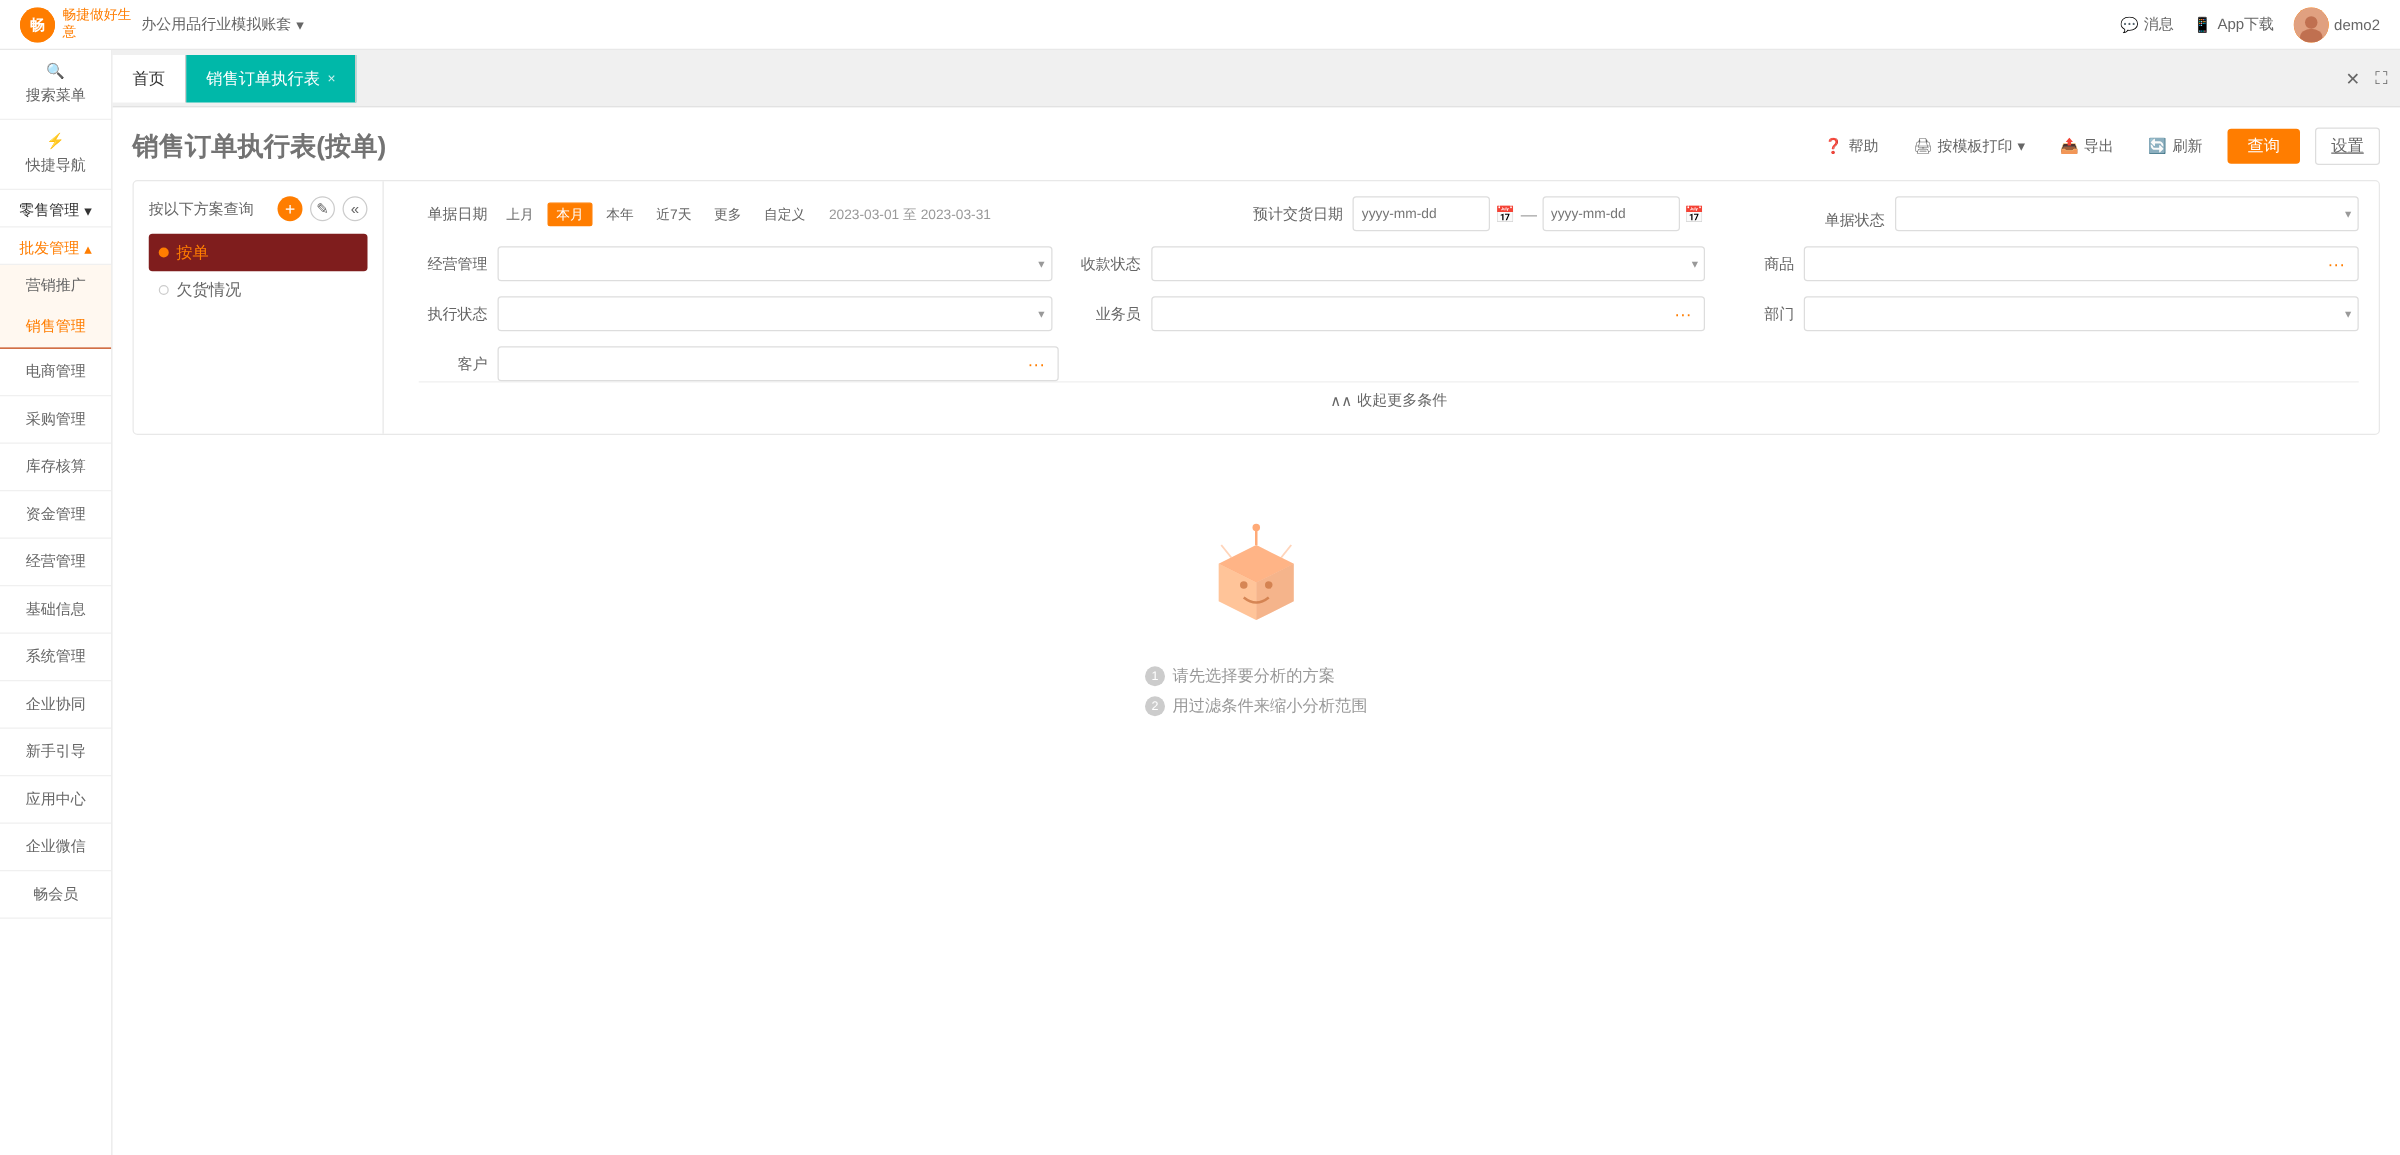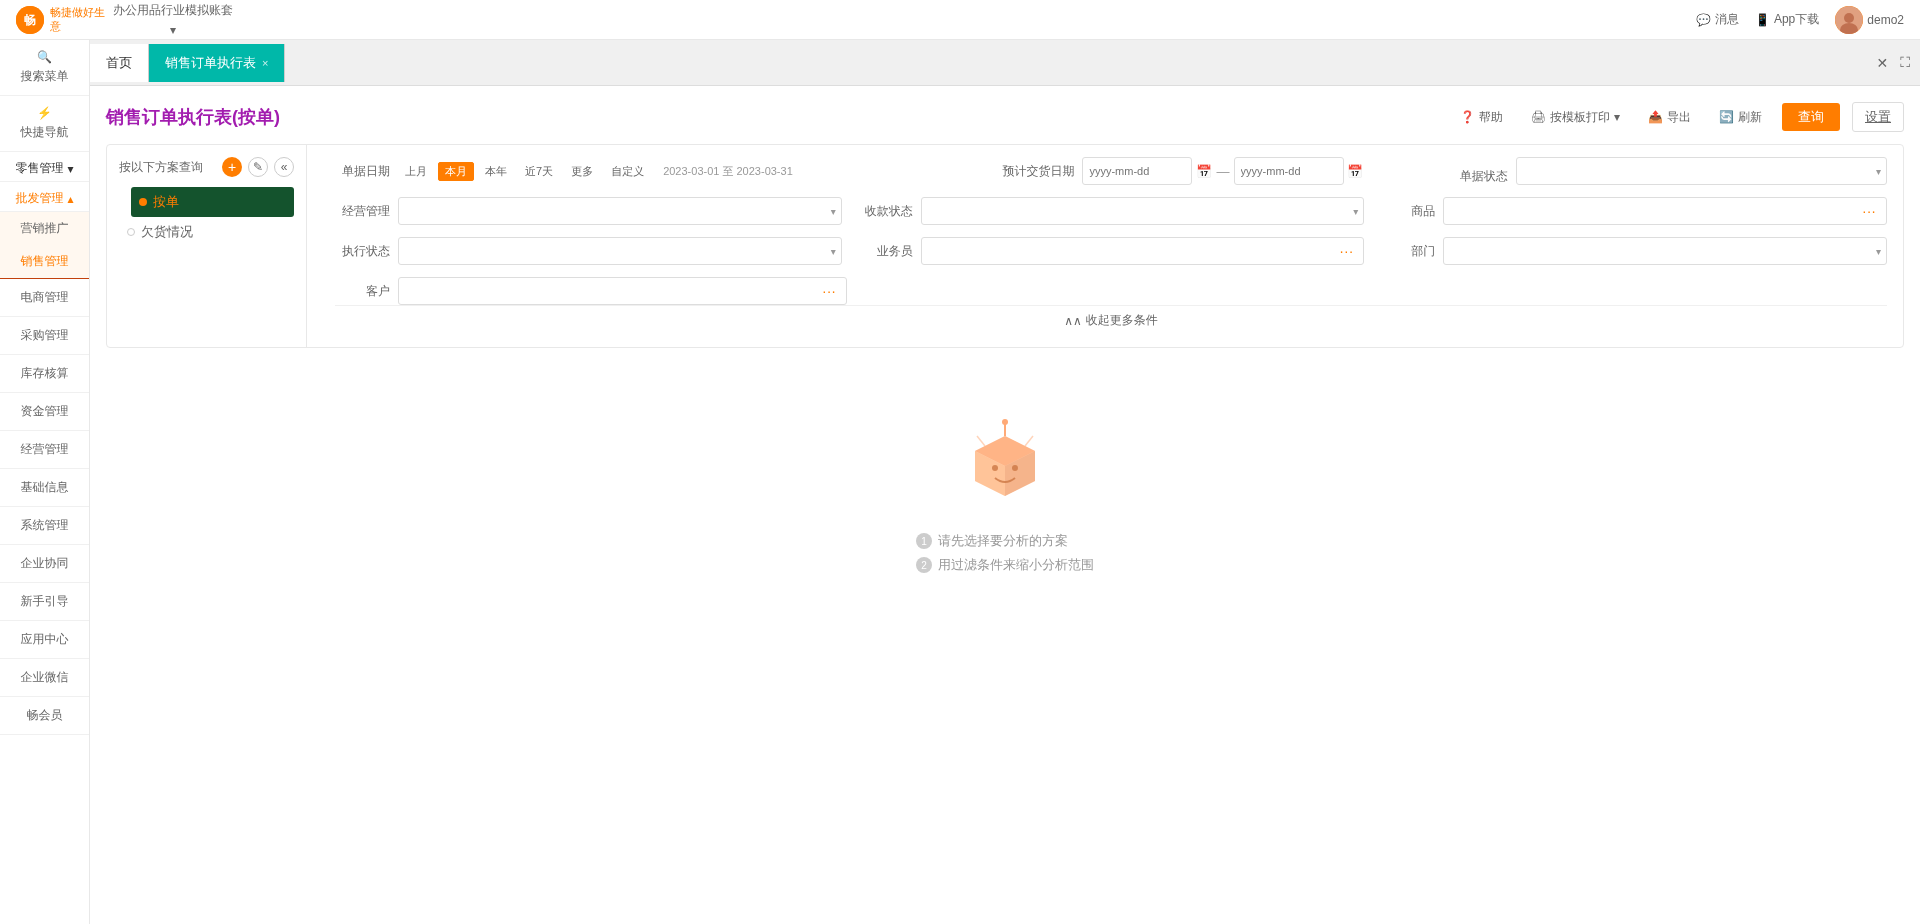--- a/index.html
+++ b/index.html
@@ -43,21 +43,20 @@
       color: #ff7d00;
       line-height: 1.2;
       max-width: 55px;
     }
     .nav-breadcrumb {
       font-size: 12px;
       color: #666;
       display: flex;
       align-items: center;
       gap: 4px;
-      flex-direction: column;
     }
     .top-header-right {
       display: flex;
       align-items: center;
       gap: 16px;
     }
     .header-action {
       display: flex;
       align-items: center;
       gap: 4px;
@@ -201,23 +200,23 @@
       padding: 16px;
       background: #fff;
     }
     .page-title-bar {
       display: flex;
       align-items: center;
       justify-content: space-between;
       margin-bottom: 12px;
     }
     .page-title {
-      font-size: 18px;
+      font-size: 21px;
       font-weight: 600;
-      color: #a21caf;
+      color: #737373;
     }
     .page-actions {
       display: flex;
       align-items: center;
       gap: 12px;
     }
     .page-action-btn {
       display: flex;
       align-items: center;
       gap: 4px;
@@ -310,23 +309,22 @@
       display: flex;
       align-items: center;
       gap: 6px;
       padding: 6px 8px;
       cursor: pointer;
       border-radius: 3px;
       font-size: 13px;
       color: #666;
     }
     .filter-nav-item.active {
-      background: #14532d;
+      background: #7f1d1d;
       color: #ff7d00;
-      margin-left: 12px;
     }
     .filter-nav-item .nav-dot {
       width: 8px; height: 8px;
       border-radius: 50%;
       background: #ff7d00;
       flex-shrink: 0;
     }
     .filter-nav-item .nav-dot-gray {
       width: 8px; height: 8px;
       border-radius: 50%;

